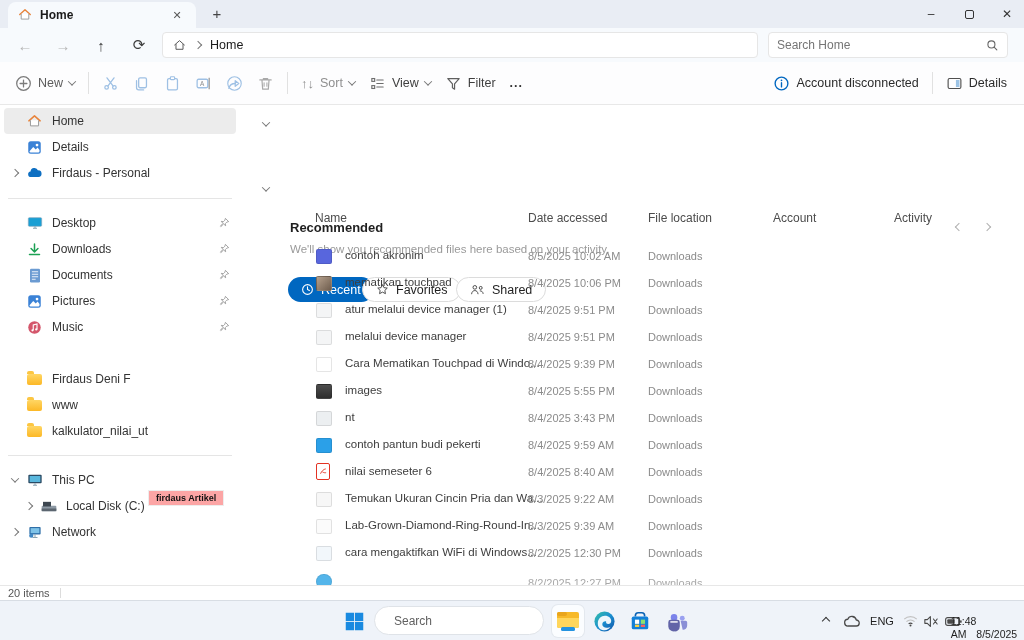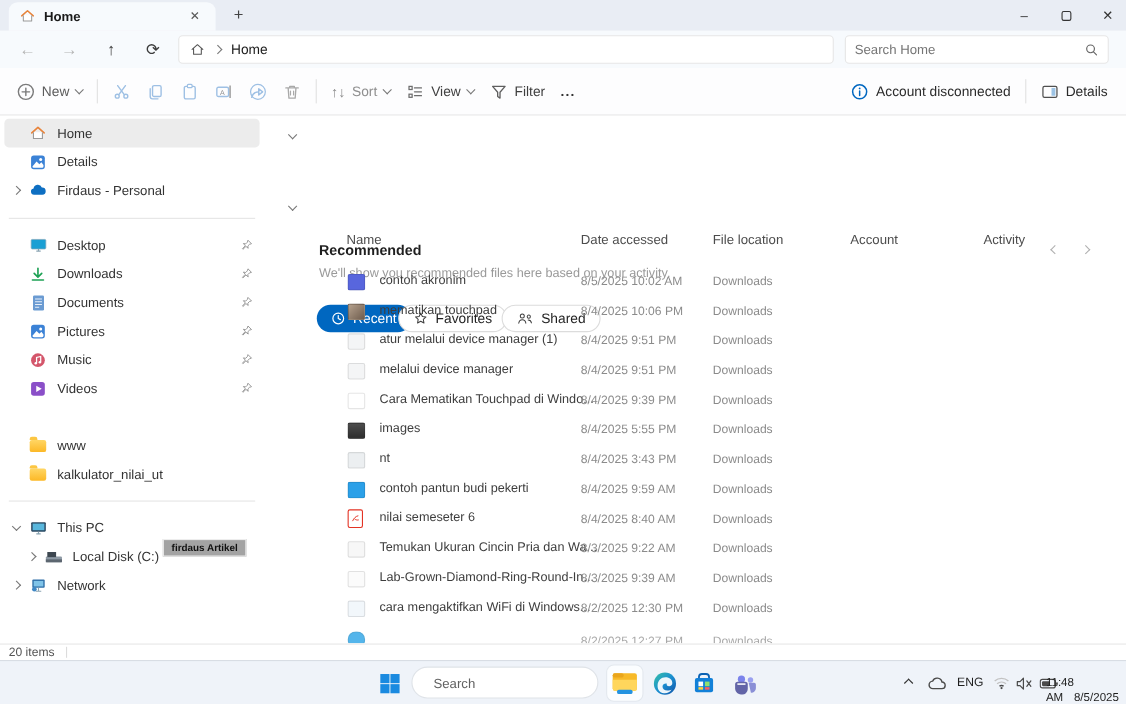--- a/index.html
+++ b/index.html
@@ -55,21 +55,21 @@
   .srow { position:absolute; left:4px; width:232px; height:26px; border-radius:4px;
     display:flex; align-items:center; font-size:12px; color:#333; }
   .srow.sel { background:#ececec; }
   .srow .cspace { width:22px; display:flex; justify-content:center; }
   .srow .sicon { width:17px; height:17px; margin-right:9px; display:flex; align-items:center; justify-content:center; }
   .srow .pin { position:absolute; right:6px; top:7px; }
   .ssep { position:absolute; left:8px; width:224px; height:1px; background:#e5e5e5; }
   .fold { width:15px; height:11px; background:linear-gradient(#ffd664,#fcb826); border-radius:2px; position:relative; }
   .fold:before { content:""; position:absolute; top:-3px; left:0; width:7px; height:3px;
     background:#fcc642; border-radius:2px 2px 0 0; }
-  #sb-tooltip { left:148px; top:385px; background:#a3a3a3; border:1px solid #ededed; padding:2px 7px;
+  #sb-tooltip { left:148px; top:385px; background:#fca5a5; border:1px solid #ededed; padding:2px 7px;
     font-size:9px; font-weight:700; color:#111; white-space:nowrap; z-index:5; }
 
   
   #main { left:240px; top:105px; width:784px; height:480px; overflow:hidden; }
   .sec-chev { position:absolute; width:16px; height:16px; display:flex; align-items:center; justify-content:center; }
   #rec-title { left:50px; top:115px; font-size:13px; font-weight:700; color:#1f1f1f; }
   #rec-sub { left:50px; top:138px; font-size:11.5px; color:#9a9a9a; }
   .car-arrow { top:113px; width:18px; height:18px; display:flex; align-items:center; justify-content:center; }
   .pill { position:absolute; top:172px; height:25px; border-radius:13px; display:flex; align-items:center;
     gap:7px; padding:0 13px; font-size:12.5px; background:#fff; border:1px solid #dcdcdc; color:#1f1f1f; }
@@ -358,36 +358,28 @@
           </svg>
       </span>
       <span>Pictures</span>
       <span class="pin">
           <svg width="11" height="11" viewBox="0 0 24 24">
             <path d="M14 3l7 7-4 1.2-3.3 3.3.8 4.5-4.5-3.7L4 21l-1-1 5.7-6-3.7-4.5 4.5.8L12.8 7z" fill="none" stroke="#8a8a8a" stroke-width="1.7" stroke-linejoin="round"></path>
           </svg>
         </span>
     </div>
 
-    <div class="srow" style="top:235px">
-      <span class="cspace"></span>
-      <span class="sicon">
-        <svg width="15" height="15" viewBox="0 0 24 24">
-            <rect x="2" y="2" width="20" height="20" rx="4" fill="#8a4fc8"></rect>
-            <path d="M9.5 7.5l8 4.5-8 4.5z" fill="#fff"></path>
-          </svg>
-      </span>
-      <span>Videos</span>
-      <span class="pin">
-          <svg width="11" height="11" viewBox="0 0 24 24">
-            <path d="M14 3l7 7-4 1.2-3.3 3.3.8 4.5-4.5-3.7L4 21l-1-1 5.7-6-3.7-4.5 4.5.8L12.8 7z" fill="none" stroke="#8a8a8a" stroke-width="1.7" stroke-linejoin="round"></path>
-          </svg>
-        </span>
-    </div>
-
+
+    <div class="srow" style="top:261px">
+      <span class="cspace"></span>
+      <span class="sicon">
+          <span class="fold"></span>
+        </span>
+      <span>Firdaus Deni F</span>
+    </div>
 
     <div class="srow" style="top:287px">
       <span class="cspace"></span>
       <span class="sicon">
           <span class="fold"></span>
         </span>
       <span>www</span>
     </div>
 
     <div class="srow" style="top:313px">

